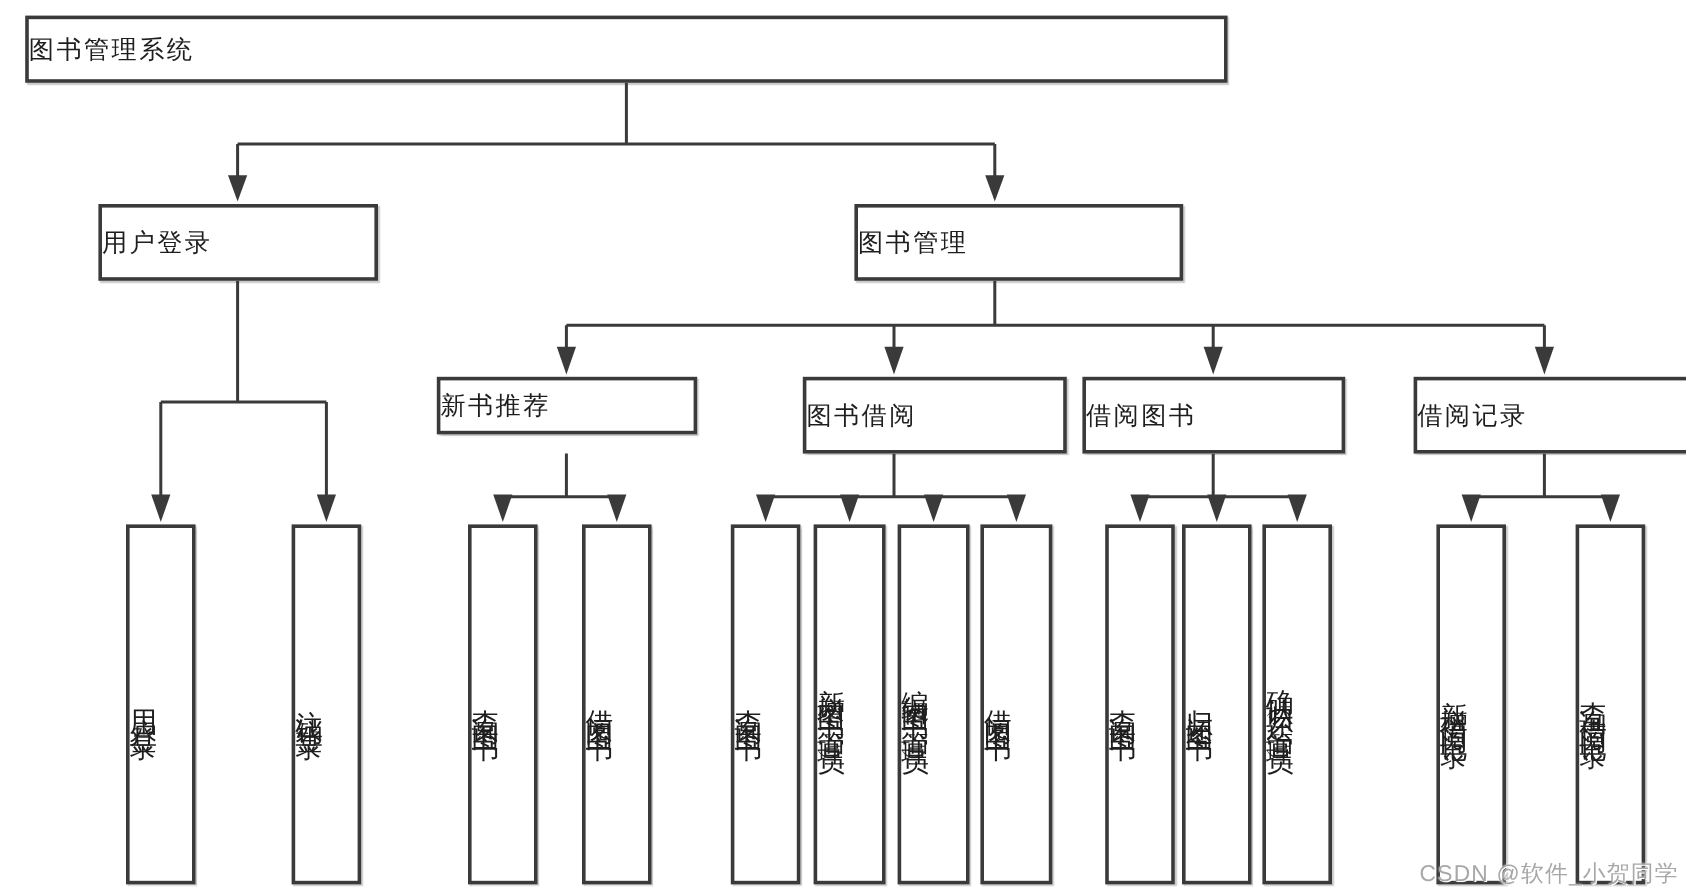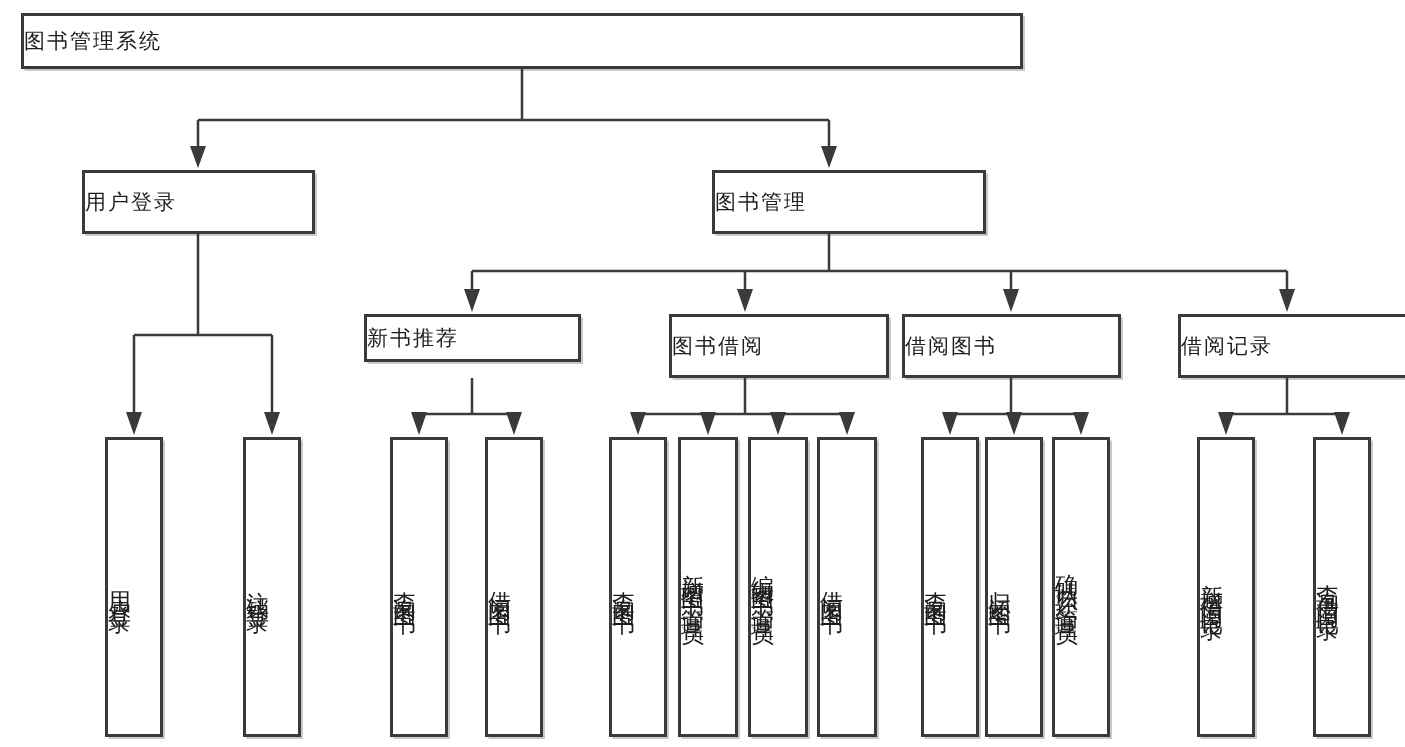--- a/index.html
+++ b/index.html
@@ -183,14 +183,15 @@
   <div class="box leaf-box lf-11">
     <span class="leaf">确认归还（管理员）</span>
   </div>
   <div class="box leaf-box lf-12">
     <span class="leaf">新增借阅记录</span>
   </div>
   <div class="box leaf-box lf-13">
     <span class="leaf">查询借阅记录</span>
   </div>
 
+  <div class="watermark">CSDN @软件_小贺同学</div>
 
 </div>
 
 </body></html>

